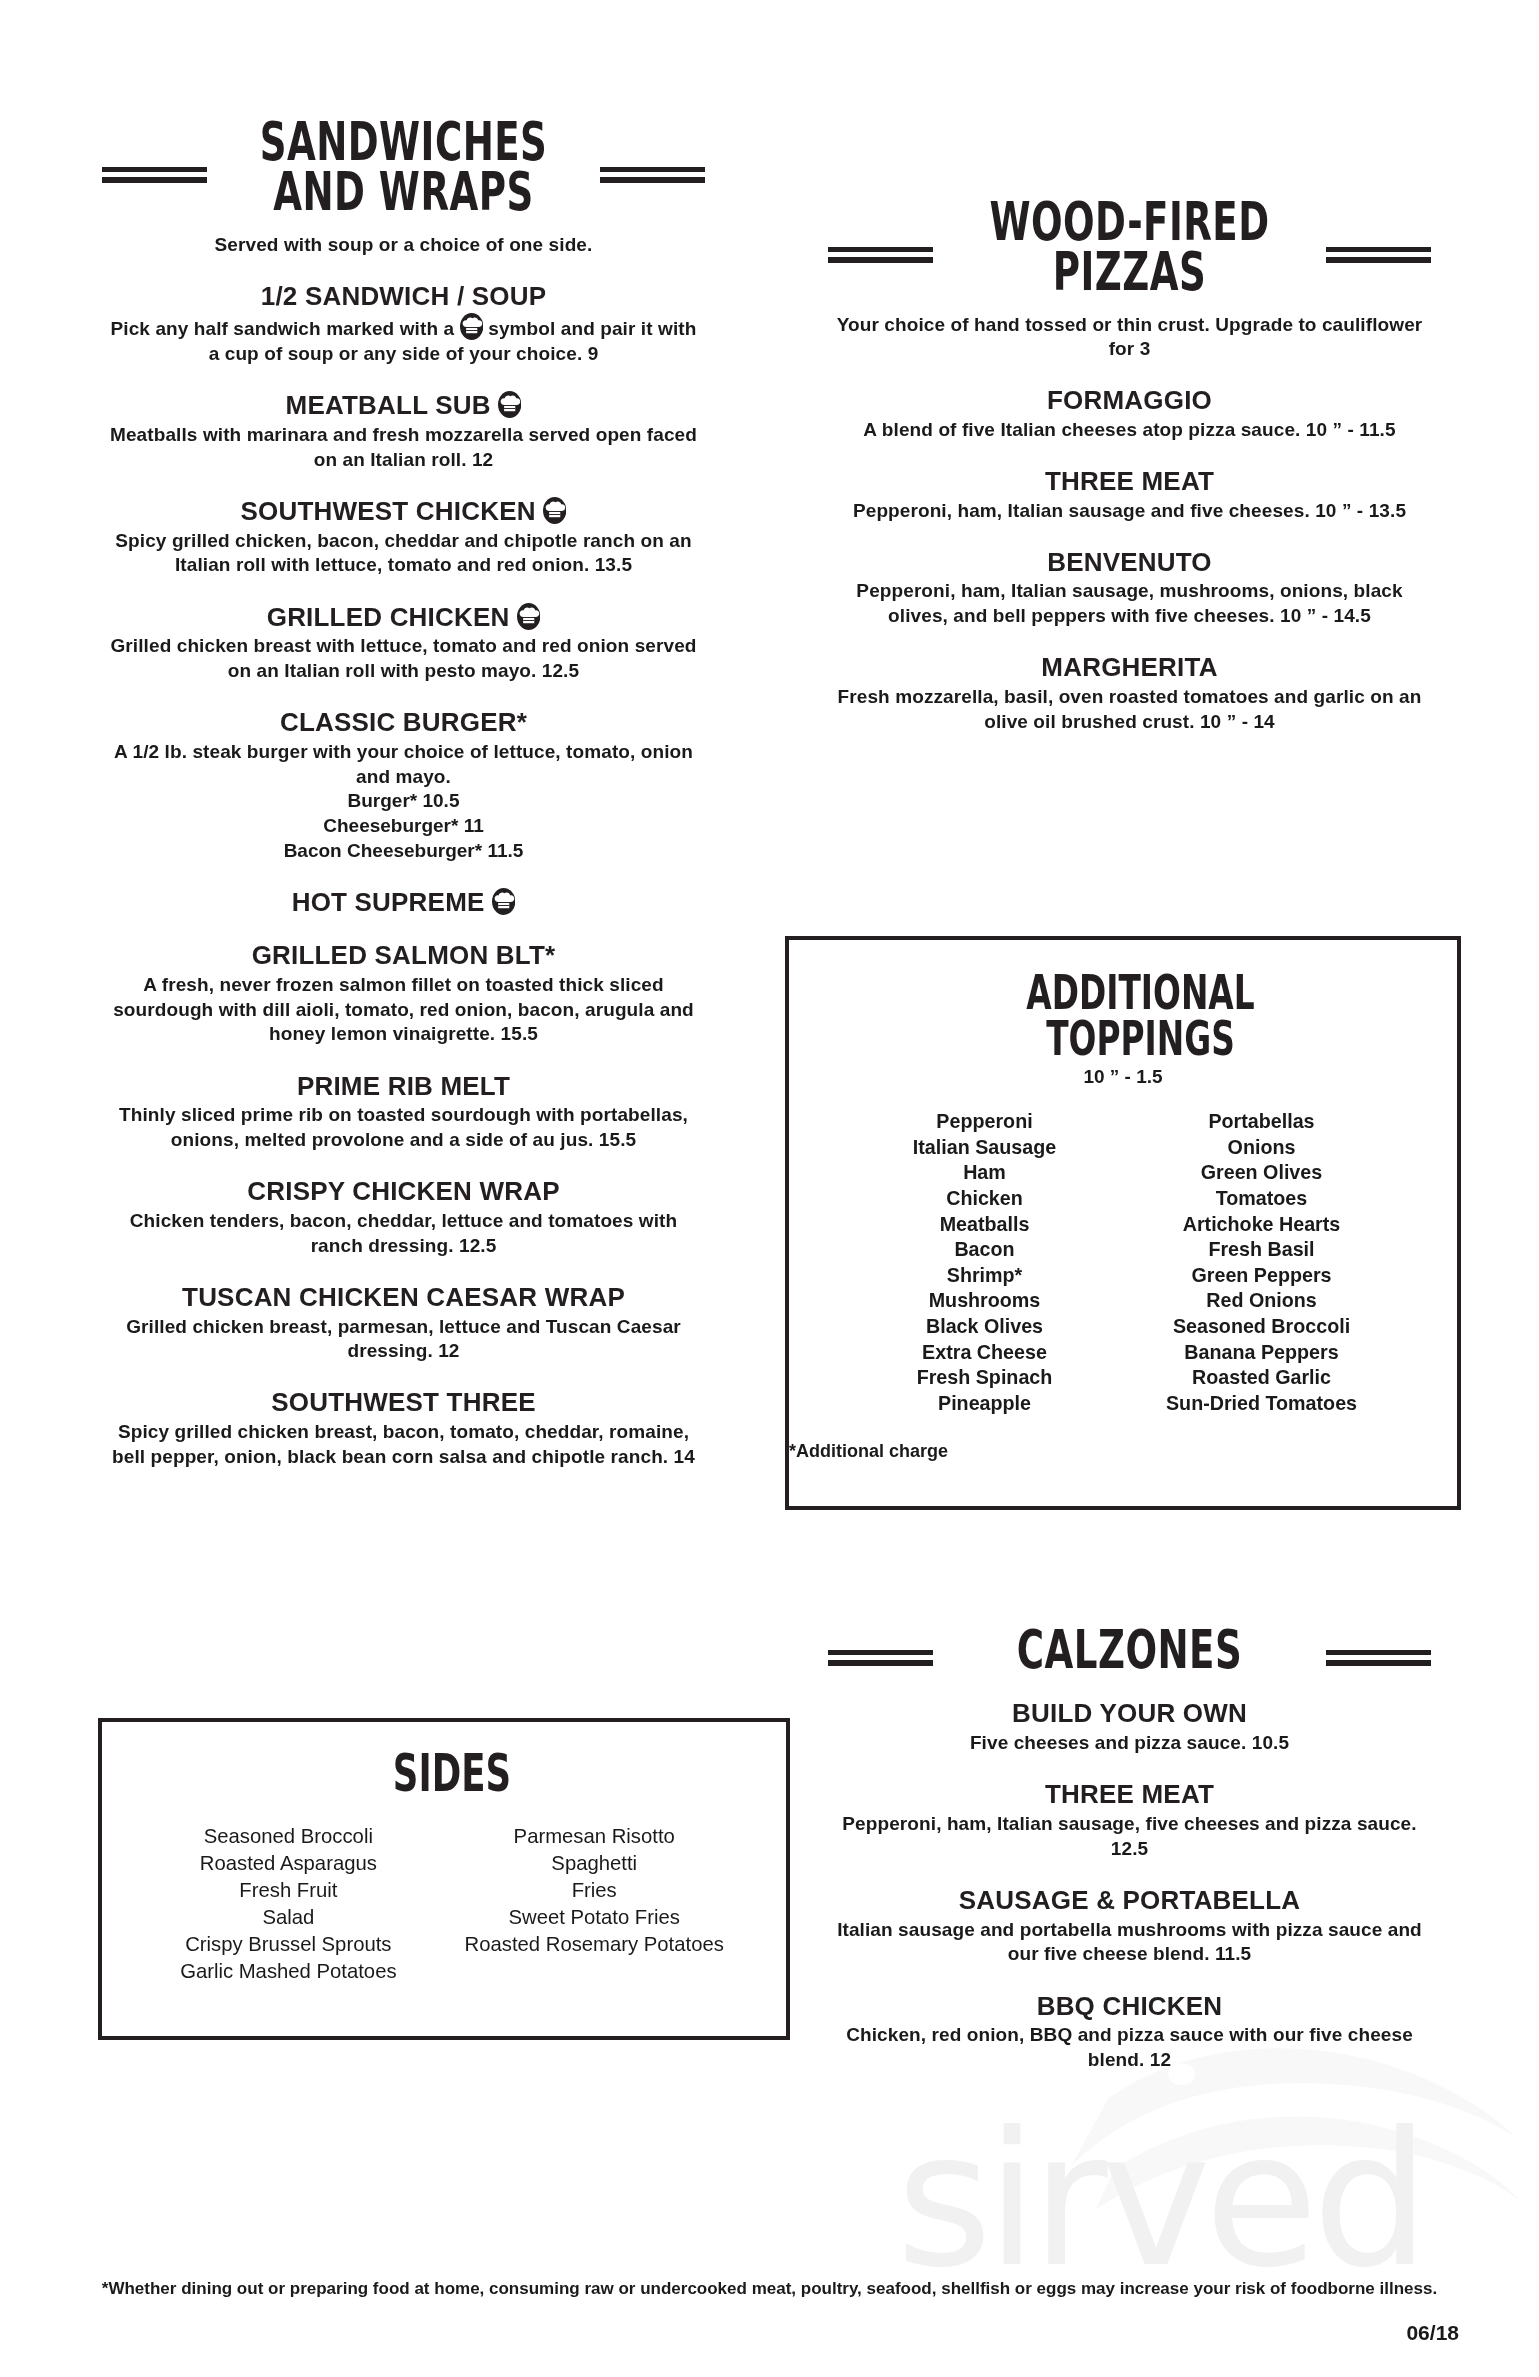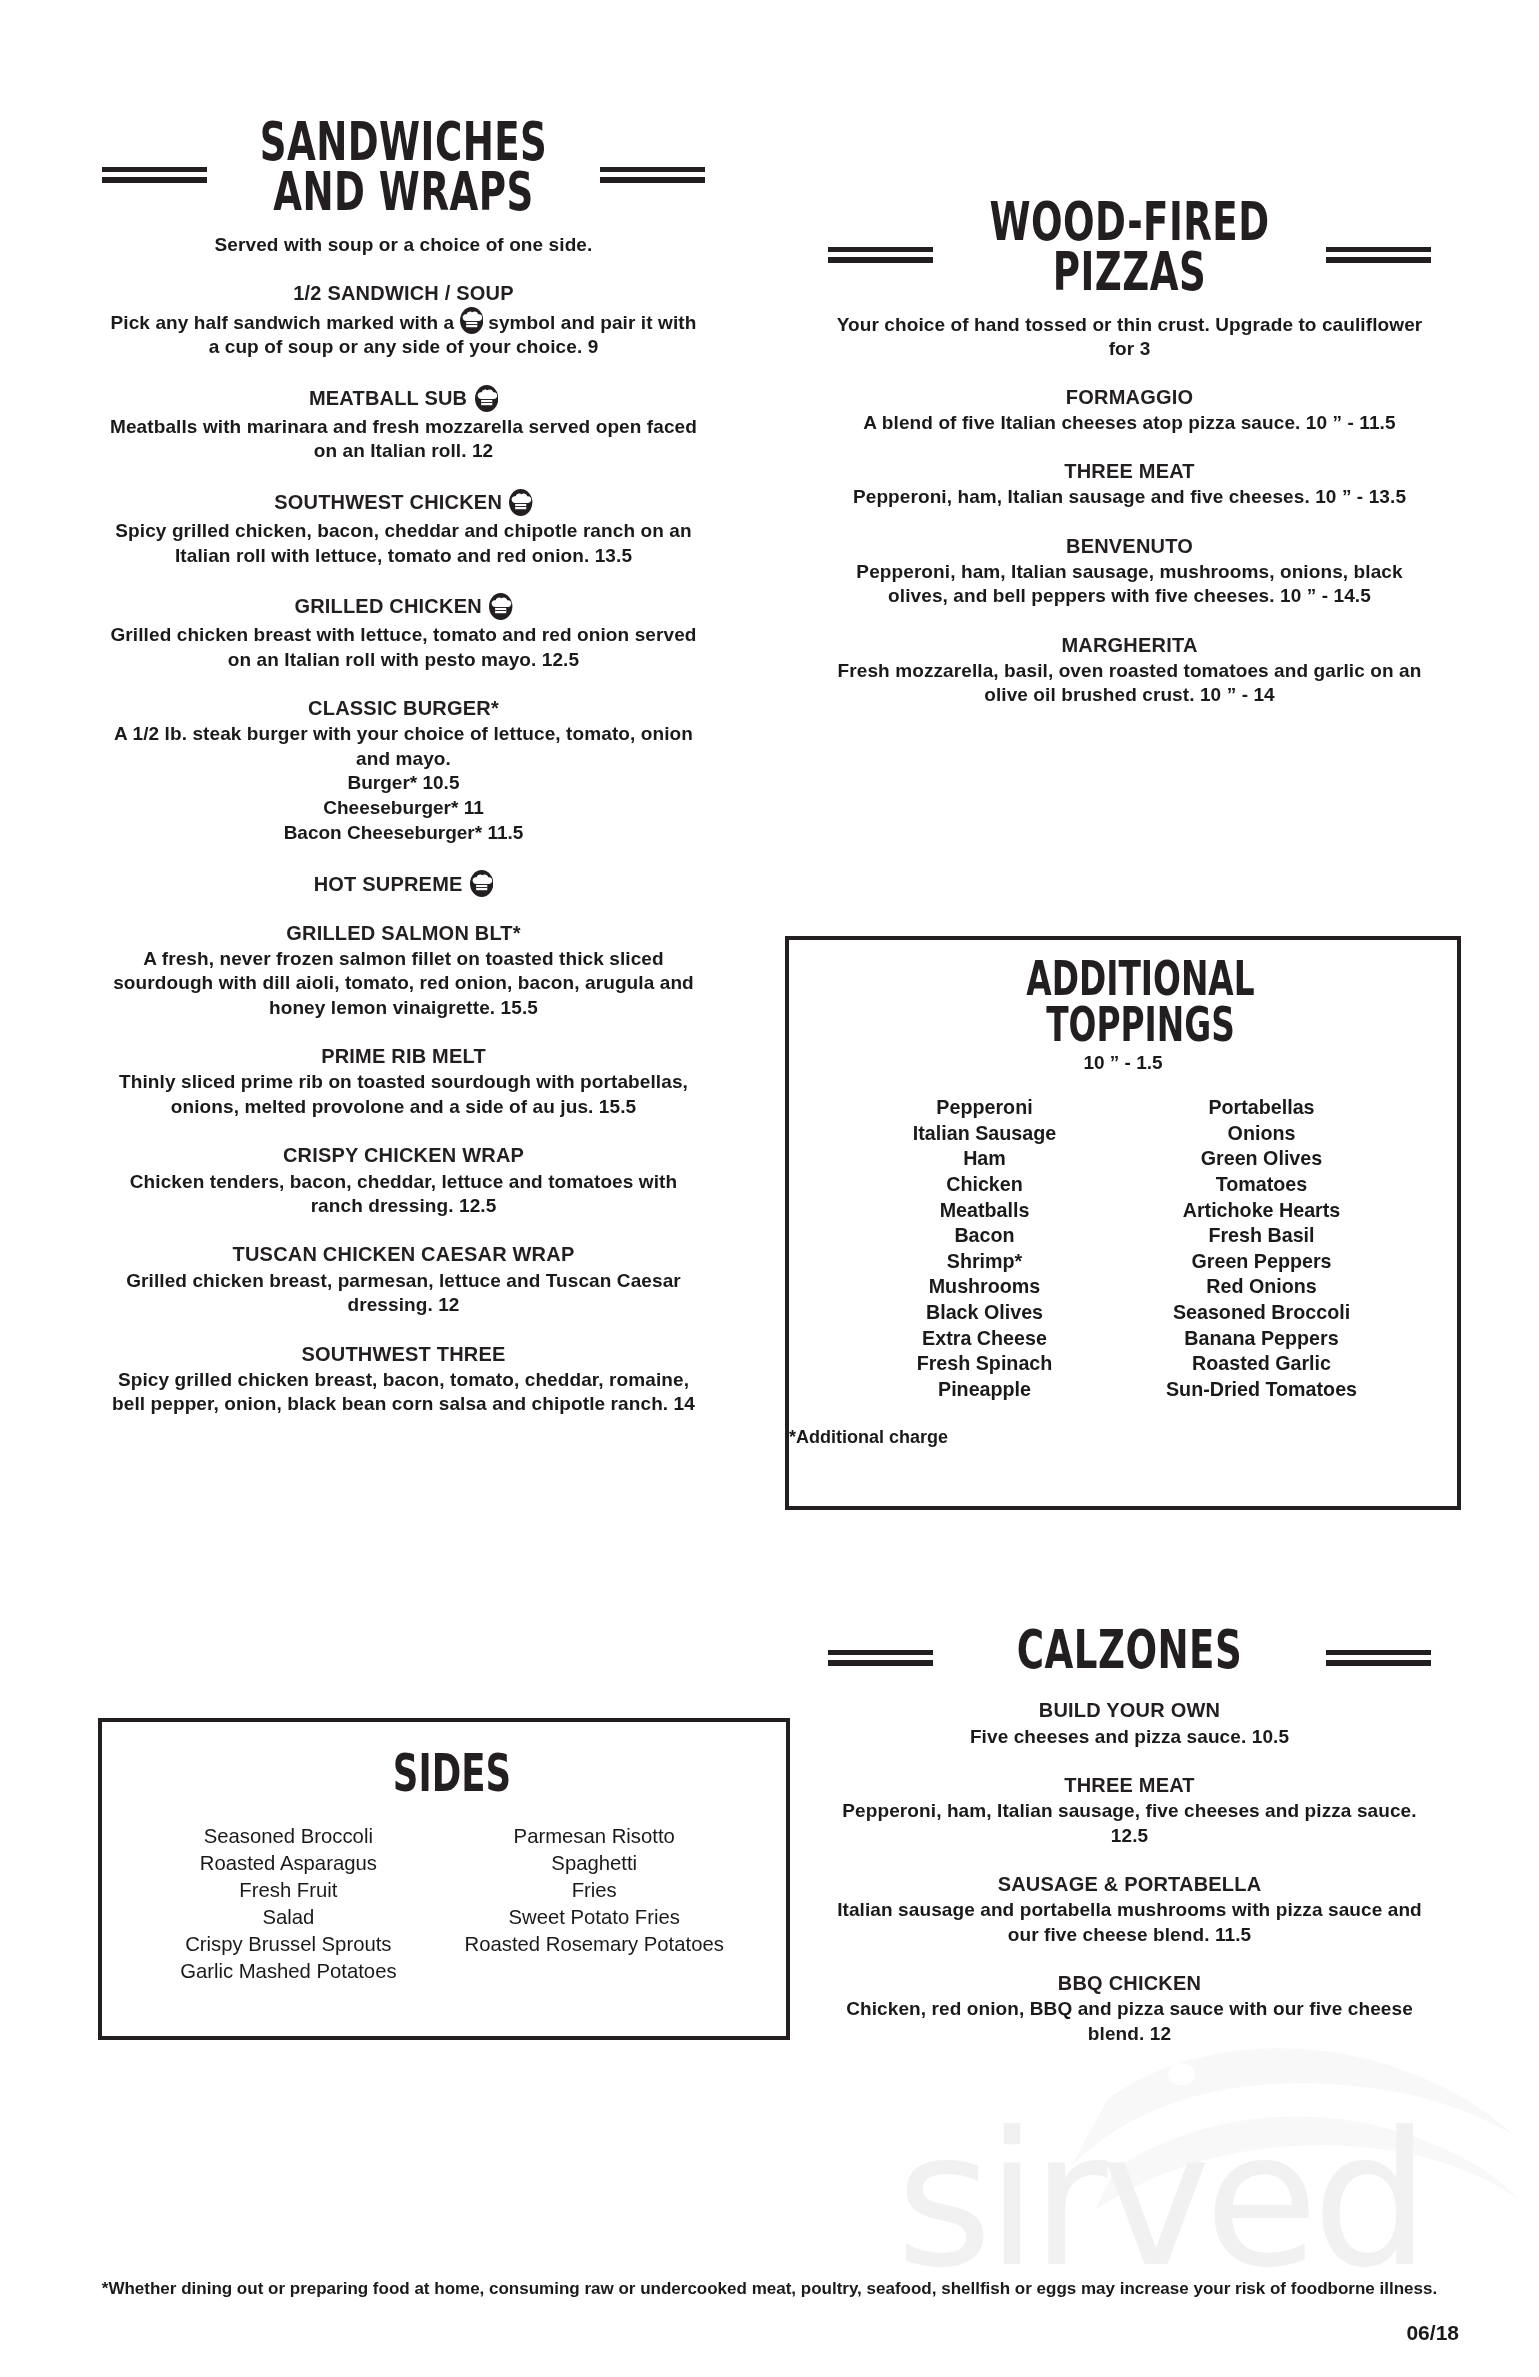--- a/index.html
+++ b/index.html
@@ -73,27 +73,26 @@
   .blurb{
     text-align:center;
     font-size:19px;
     line-height:1.28;
     font-weight:700;
     margin:16px 0 0;
     letter-spacing:0.1px;
   }
   .item{margin-top:24.6px;text-align:center;}
   .item-name{
-    font-size:20px;
+    font-size:26px;
     font-weight:700;
     letter-spacing:0.2px;
     line-height:1.1;
     color:#231f20;
     display:flex;
-    align-items:center;
     justify-content:center;
     gap:7.4px;
     white-space:nowrap;
   }
   .item-desc{
     font-size:19px;
     line-height:1.3;
     font-weight:700;
     margin-top:3.1px;
     letter-spacing:0.1px;
@@ -318,21 +317,21 @@
         <div class="item">
           <div class="item-name">
             <span>MARGHERITA</span>
           </div>
           <div class="item-desc">Fresh mozzarella, basil, oven roasted tomatoes and garlic on an olive oil brushed crust. 10 ” - 14</div>
         </div>
       </div>
   </div>
 
   <div class="boxed" id="toppings-box">
-    <div class="box-head" style="margin-top:16px;padding-left:35px;">
+    <div class="box-head" style="margin-top:30px;padding-left:35px;">
       <span>ADDITIONAL</span>
       <span>TOPPINGS</span>
     </div>
     <div class="box-sub">10 ” - 1.5</div>
     <div class="two-col">
       <ul id="top-col1">
           <li>Pepperoni</li>
           <li>Italian Sausage</li>
           <li>Ham</li>
           <li>Chicken</li>

